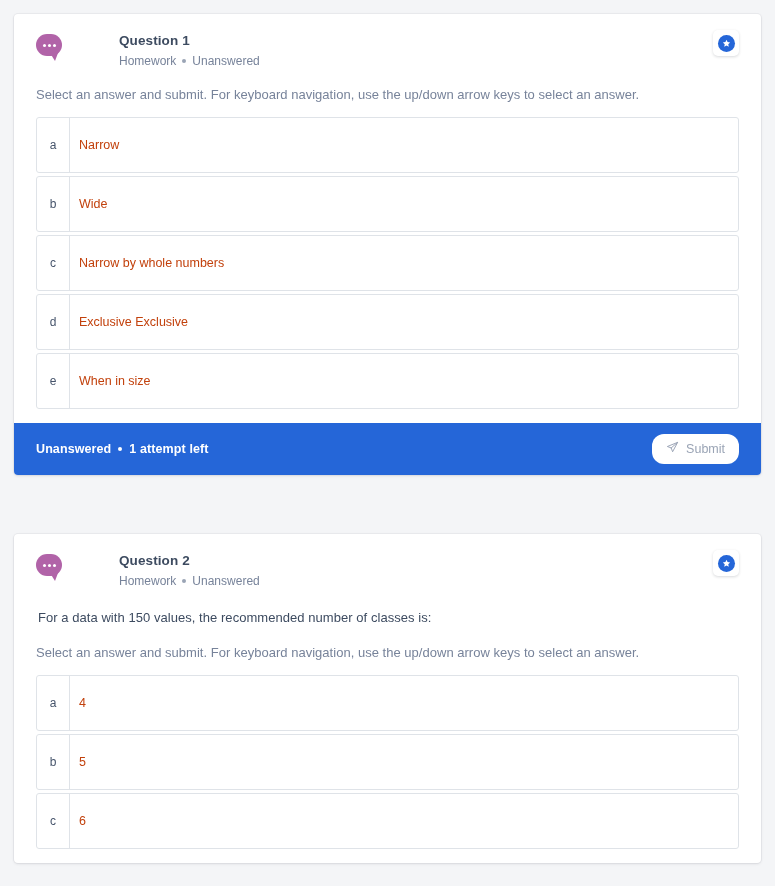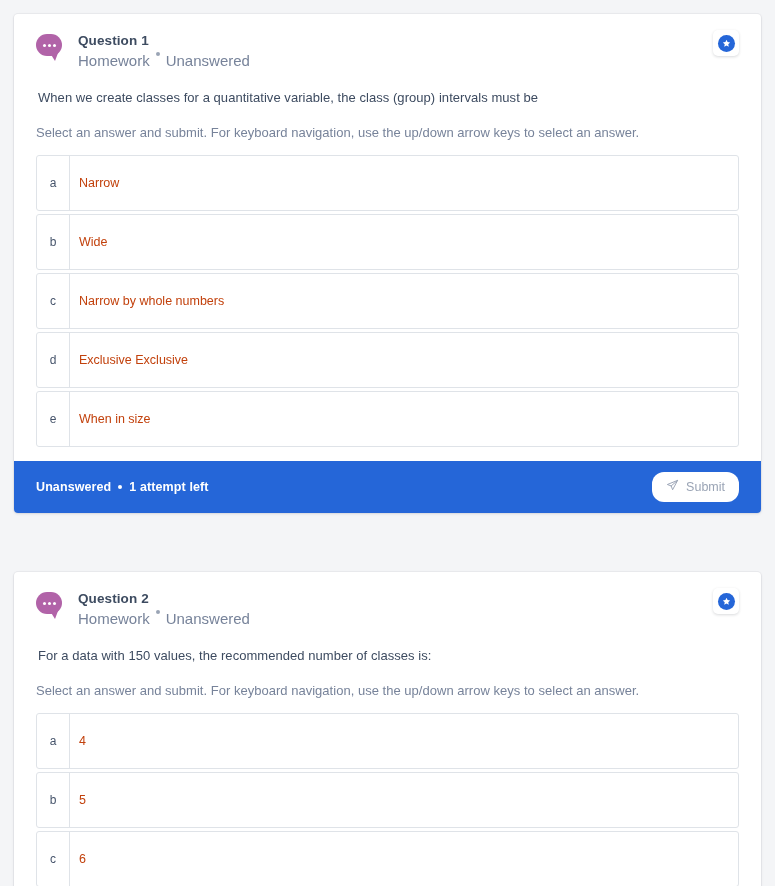--- a/index.html
+++ b/index.html
@@ -34,20 +34,21 @@
   .q-body {
     padding: 16px 22px 14px 22px;
   }
 
   
   .q-head {
     display: flex;
     align-items: flex-start;
     position: relative;
     min-height: 36px;
+    gap: 41px;
   }
 
   .avatar {
     width: 28px;
     height: 28px;
     flex: 0 0 28px;
     margin-top: 4px;
     position: relative;
   }
   .avatar .bubble {
@@ -86,25 +87,26 @@
     padding-top: 2px;
   }
   .q-title {
     font-size: 13.5px;
     font-weight: bold;
     color: #3d4b60;
     line-height: 18px;
     letter-spacing: .1px;
   }
   .q-sub {
-    font-size: 15px;
+    font-size: 12px;
     color: #77839a;
     line-height: 18px;
     margin-top: 2px;
     display: flex;
+    align-items: center;
     gap: 6px;
   }
   .q-sub .sep {
     width: 4px; height: 4px;
     border-radius: 50%;
     background: #9aa4b5;
     display: inline-block;
   }
 
   .bookmark-btn {
@@ -256,21 +258,20 @@
 
         <div class="bookmark-btn">
           <span class="circle">
             <svg width="9" height="9" viewBox="0 0 24 24" aria-hidden="true">
               <path fill="#ffffff" d="M12 2l2.9 6.3 6.9.8-5.1 4.7 1.4 6.8L12 17.3 5.9 20.6l1.4-6.8L2.2 9.1l6.9-.8z"></path>
             </svg>
           </span>
         </div>
       </div>
 
-      <div class="q-prompt">When we create classes for a quantitative variable, the class (group) intervals must be</div>
       <div class="q-hint">Select an answer and submit. For keyboard navigation, use the up/down arrow keys to select an answer.</div>
 
       <div class="options">
         <div class="option">
           <div class="letter">a</div>
           <div class="otext">Narrow</div>
         </div>
         <div class="option">
           <div class="letter">b</div>
           <div class="otext">Wide</div>

